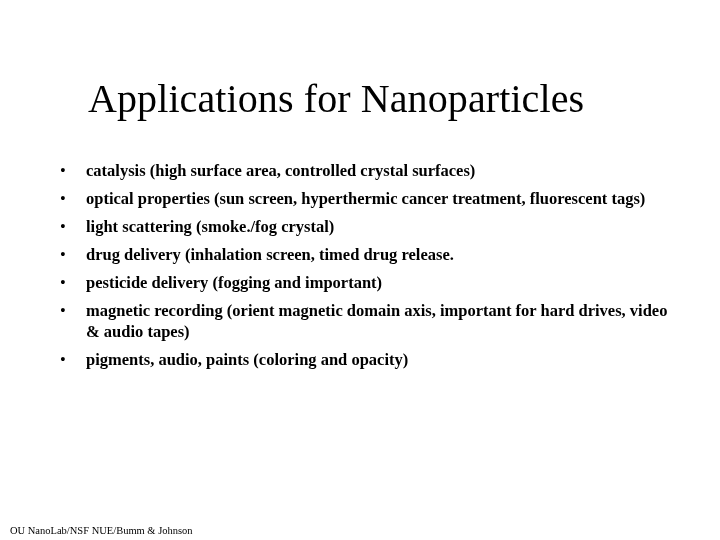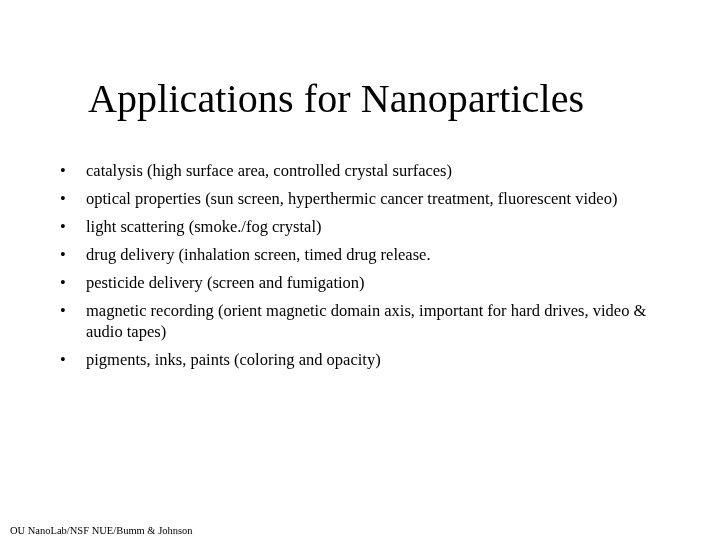--- a/index.html
+++ b/index.html
@@ -58,20 +58,21 @@
     left: 4px;
     top: 0;
     width: 12px;
     font-size: 16.5px;
     line-height: 21px;
     text-align: left;
     color: #000000;
   }
   .bullet-text {
     display: block;
+    font-weight: bold;
   }
   .footer-note {
     position: absolute;
     left: 10px;
     top: 524px;
     font-size: 10.5px;
     line-height: 13px;
     color: #000000;
     white-space: nowrap;
     text-align: right;
@@ -86,45 +87,45 @@
 
   <ul class="bullet-list">
 
     <li class="bullet-item">
       <span class="bullet-marker">•</span>
       <span class="bullet-text">catalysis (high surface area, controlled crystal surfaces)</span>
     </li>
 
     <li class="bullet-item">
       <span class="bullet-marker">•</span>
-      <span class="bullet-text">optical properties (sun screen, hyperthermic cancer treatment, fluorescent video)</span>
+      <span class="bullet-text">optical properties (sun screen, hyperthermic cancer treatment, fluorescent tags)</span>
     </li>
 
     <li class="bullet-item">
       <span class="bullet-marker">•</span>
       <span class="bullet-text">light scattering (smoke./fog crystal)</span>
     </li>
 
     <li class="bullet-item">
       <span class="bullet-marker">•</span>
       <span class="bullet-text">drug delivery (inhalation screen, timed drug release.</span>
     </li>
 
     <li class="bullet-item">
       <span class="bullet-marker">•</span>
-      <span class="bullet-text">pesticide delivery (screen and fumigation)</span>
+      <span class="bullet-text">pesticide delivery (fogging and important)</span>
     </li>
 
     <li class="bullet-item wraps">
       <span class="bullet-marker">•</span>
       <span class="bullet-text">magnetic recording (orient magnetic domain axis, important for hard drives, video &amp; audio tapes)</span>
     </li>
 
     <li class="bullet-item">
       <span class="bullet-marker">•</span>
-      <span class="bullet-text">pigments, inks, paints (coloring and opacity)</span>
+      <span class="bullet-text">pigments, audio, paints (coloring and opacity)</span>
     </li>
 
   </ul>
 
   <div class="footer-note">OU NanoLab/NSF NUE/Bumm &amp; Johnson</div>
 
 </div>
 
 </body></html>

